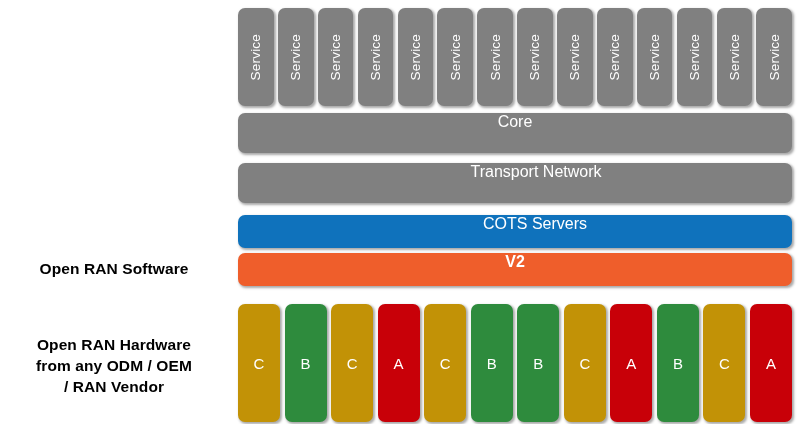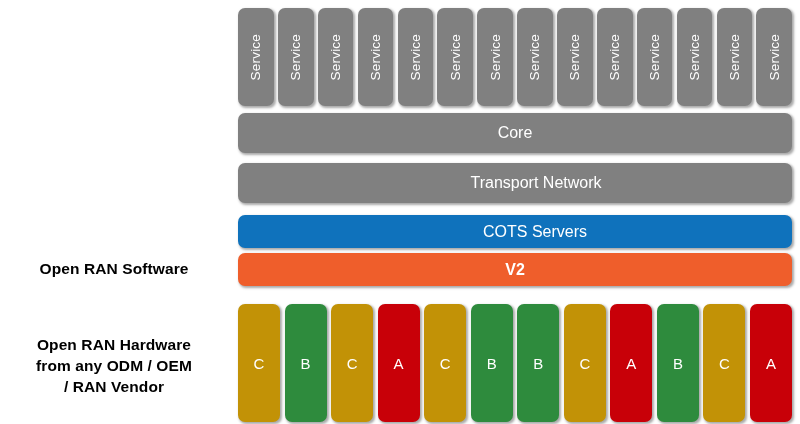--- a/index.html
+++ b/index.html
@@ -51,21 +51,21 @@
     flex-direction: row;
     box-sizing: border-box;
   }
 
   
   .bar {
     width: 100%;
     border-radius: 7px;
     box-sizing: border-box;
     display: flex;
-    align-items: center;
+    align-items: flex-start;
     justify-content: center;
     color: #ffffff;
     font-size: 16px;
     box-shadow: 1.5px 1.5px 2.5px rgba(0,0,0,0.34);
   }
 
   
   #row-services {
     top: 8px;
     height: 98px;

